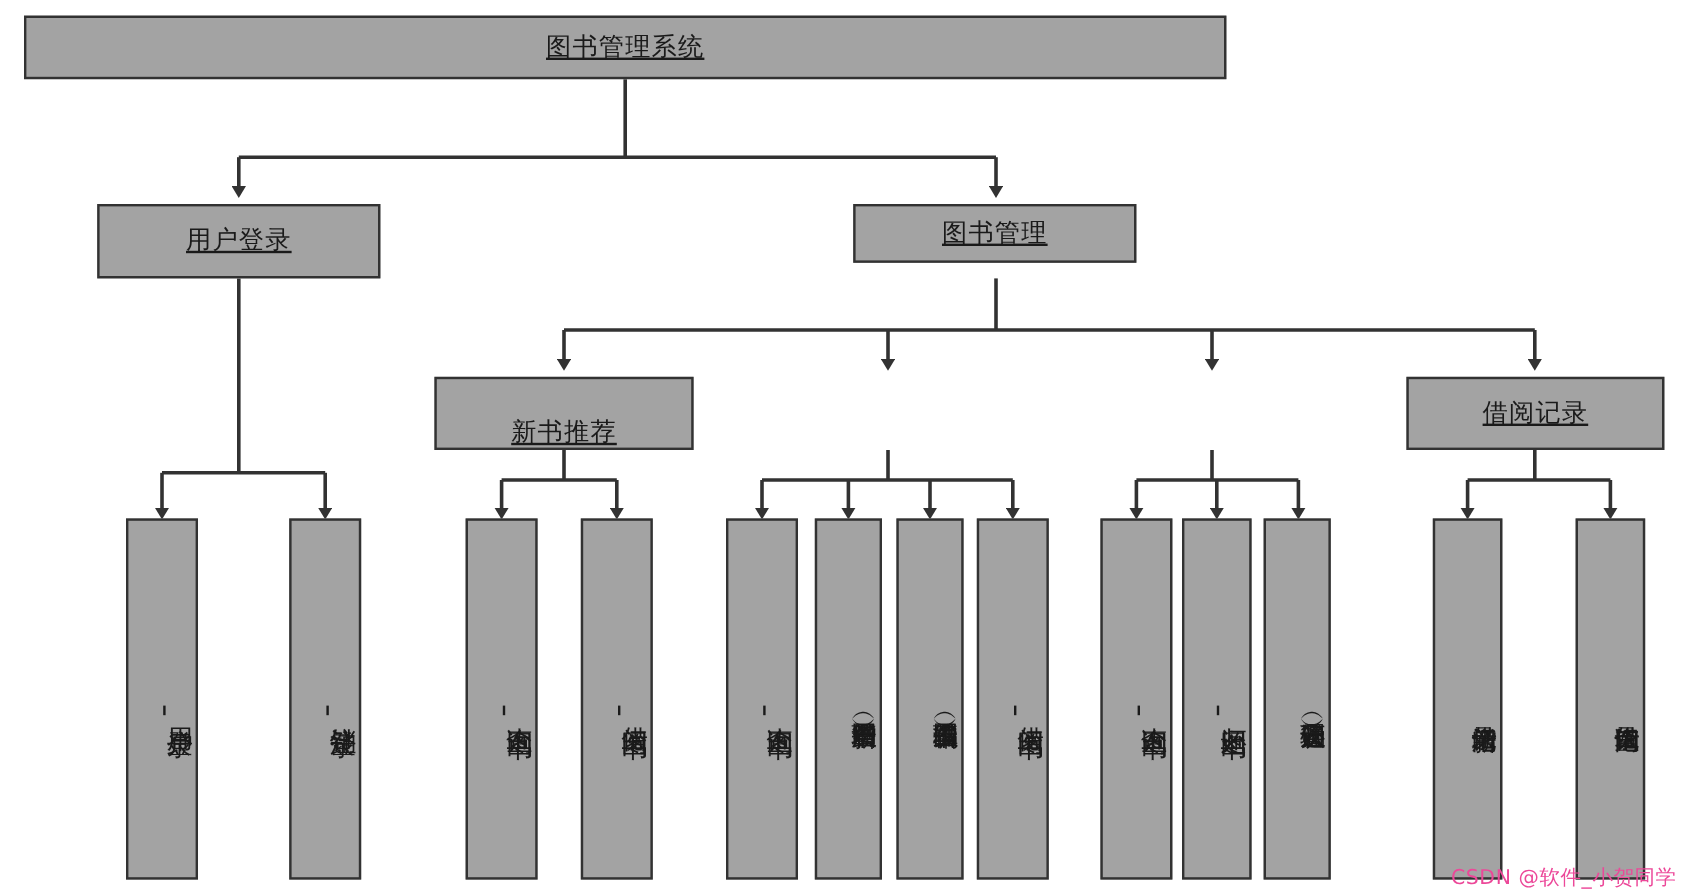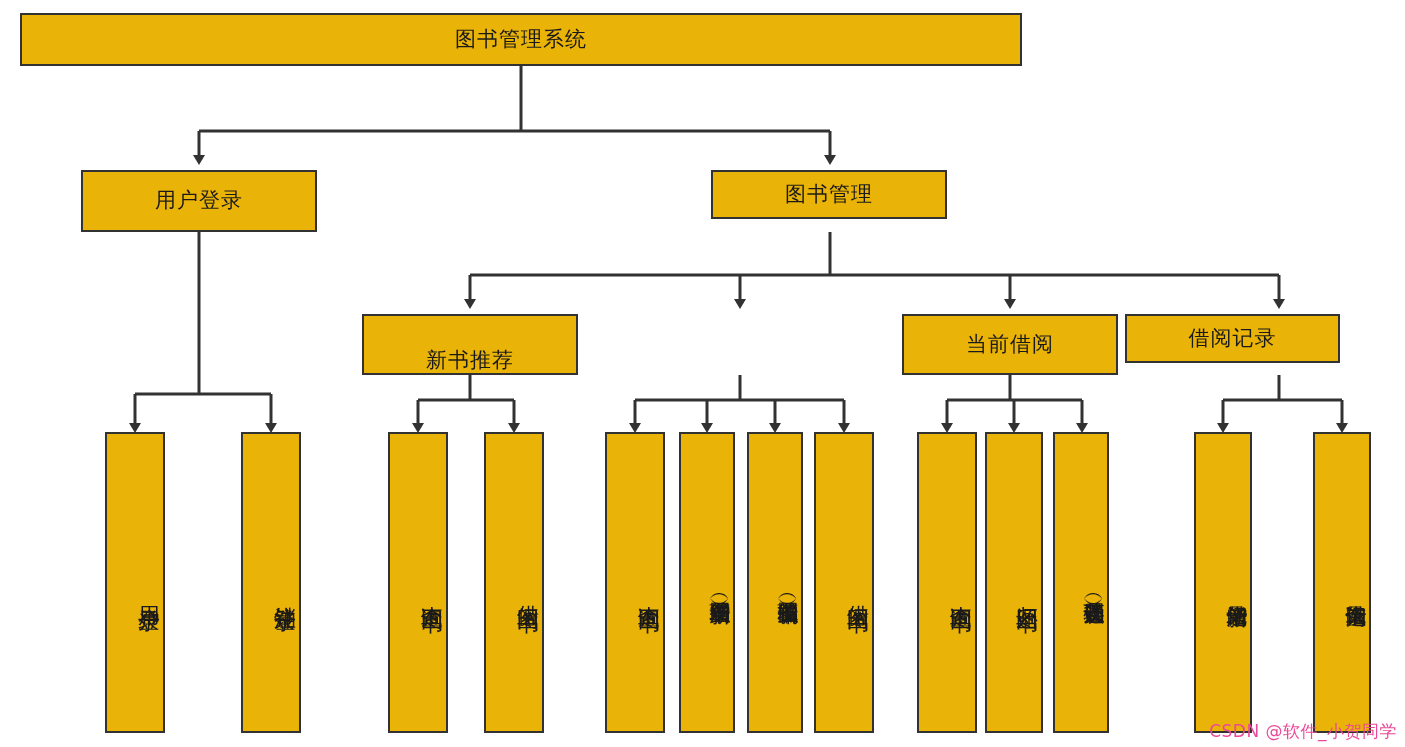--- a/index.html
+++ b/index.html
@@ -21,26 +21,27 @@
     position: absolute;
     left: 0;
     top: 0;
     width: 1405px;
     height: 747px;
     pointer-events: none;
   }
   .node {
     position: absolute;
     box-sizing: border-box;
-    background: #eab308;
+    background: #a3a3a3;
     border: 2px solid #323232;
     display: flex;
     align-items: center;
     justify-content: center;
     color: #1a1a1a;
+    text-decoration: underline;
   }
   .node.horiz {
     font-size: 21px;
     letter-spacing: 1px;
     line-height: 1.2;
   }
   .node.vert {
     writing-mode: vertical-rl;
     text-orientation: upright;
     font-size: 22px;
@@ -127,24 +128,21 @@
   <div class="node horiz" style="left:81px; top:170px; width:236px; height:62px;">
     <span>用户登录</span>
   </div>
   <div class="node horiz" style="left:711px; top:170px; width:236px; height:49px;">
     <span>图书管理</span>
   </div>
 
   <div class="node horiz" style="left:362px; top:314px; width:216px; height:61px;align-items:flex-end;">
     <span>新书推荐</span>
   </div>
-  <div class="node horiz" style="left:902px; top:314px; width:216px; height:61px;">
-    <span>当前借阅</span>
-  </div>
-  <div class="node horiz" style="left:1125px; top:314px; width:215px; height:49px;">
+  <div class="node horiz" style="left:1172px; top:314px; width:215px; height:61px;">
     <span>借阅记录</span>
   </div>
 
   <div class="node vert" style="left:105px; top:432px; width:60px; height:301px;">
     <span class="vlabel">用户登录</span>
   </div>
   <div class="node vert" style="left:241px; top:432px; width:60px; height:301px;">
     <span class="vlabel">注销登录</span>
   </div>
 

